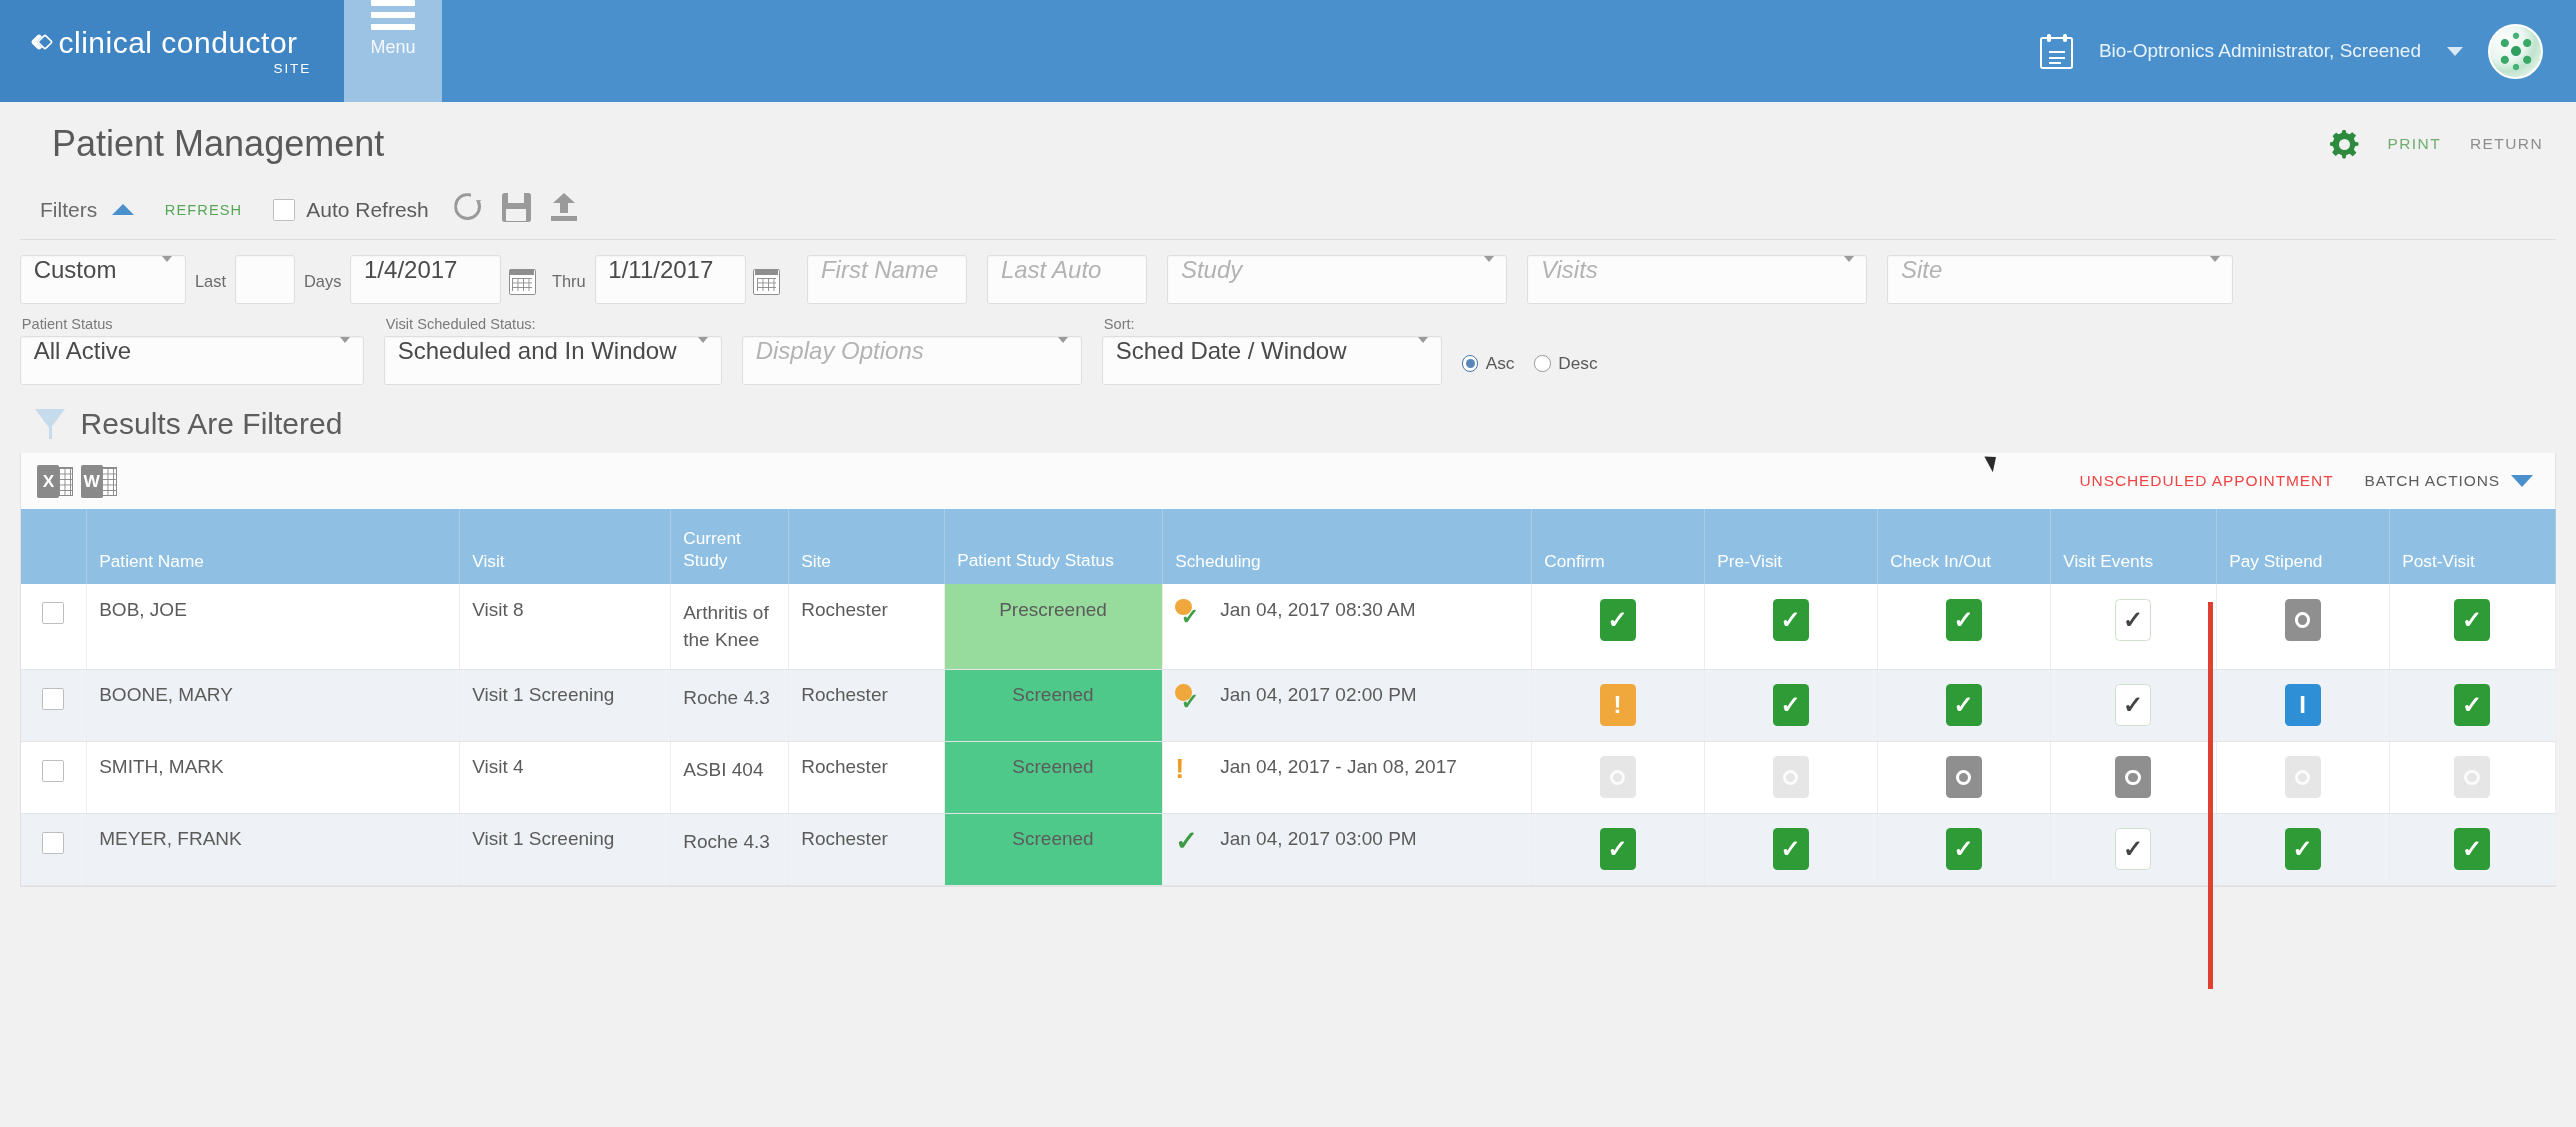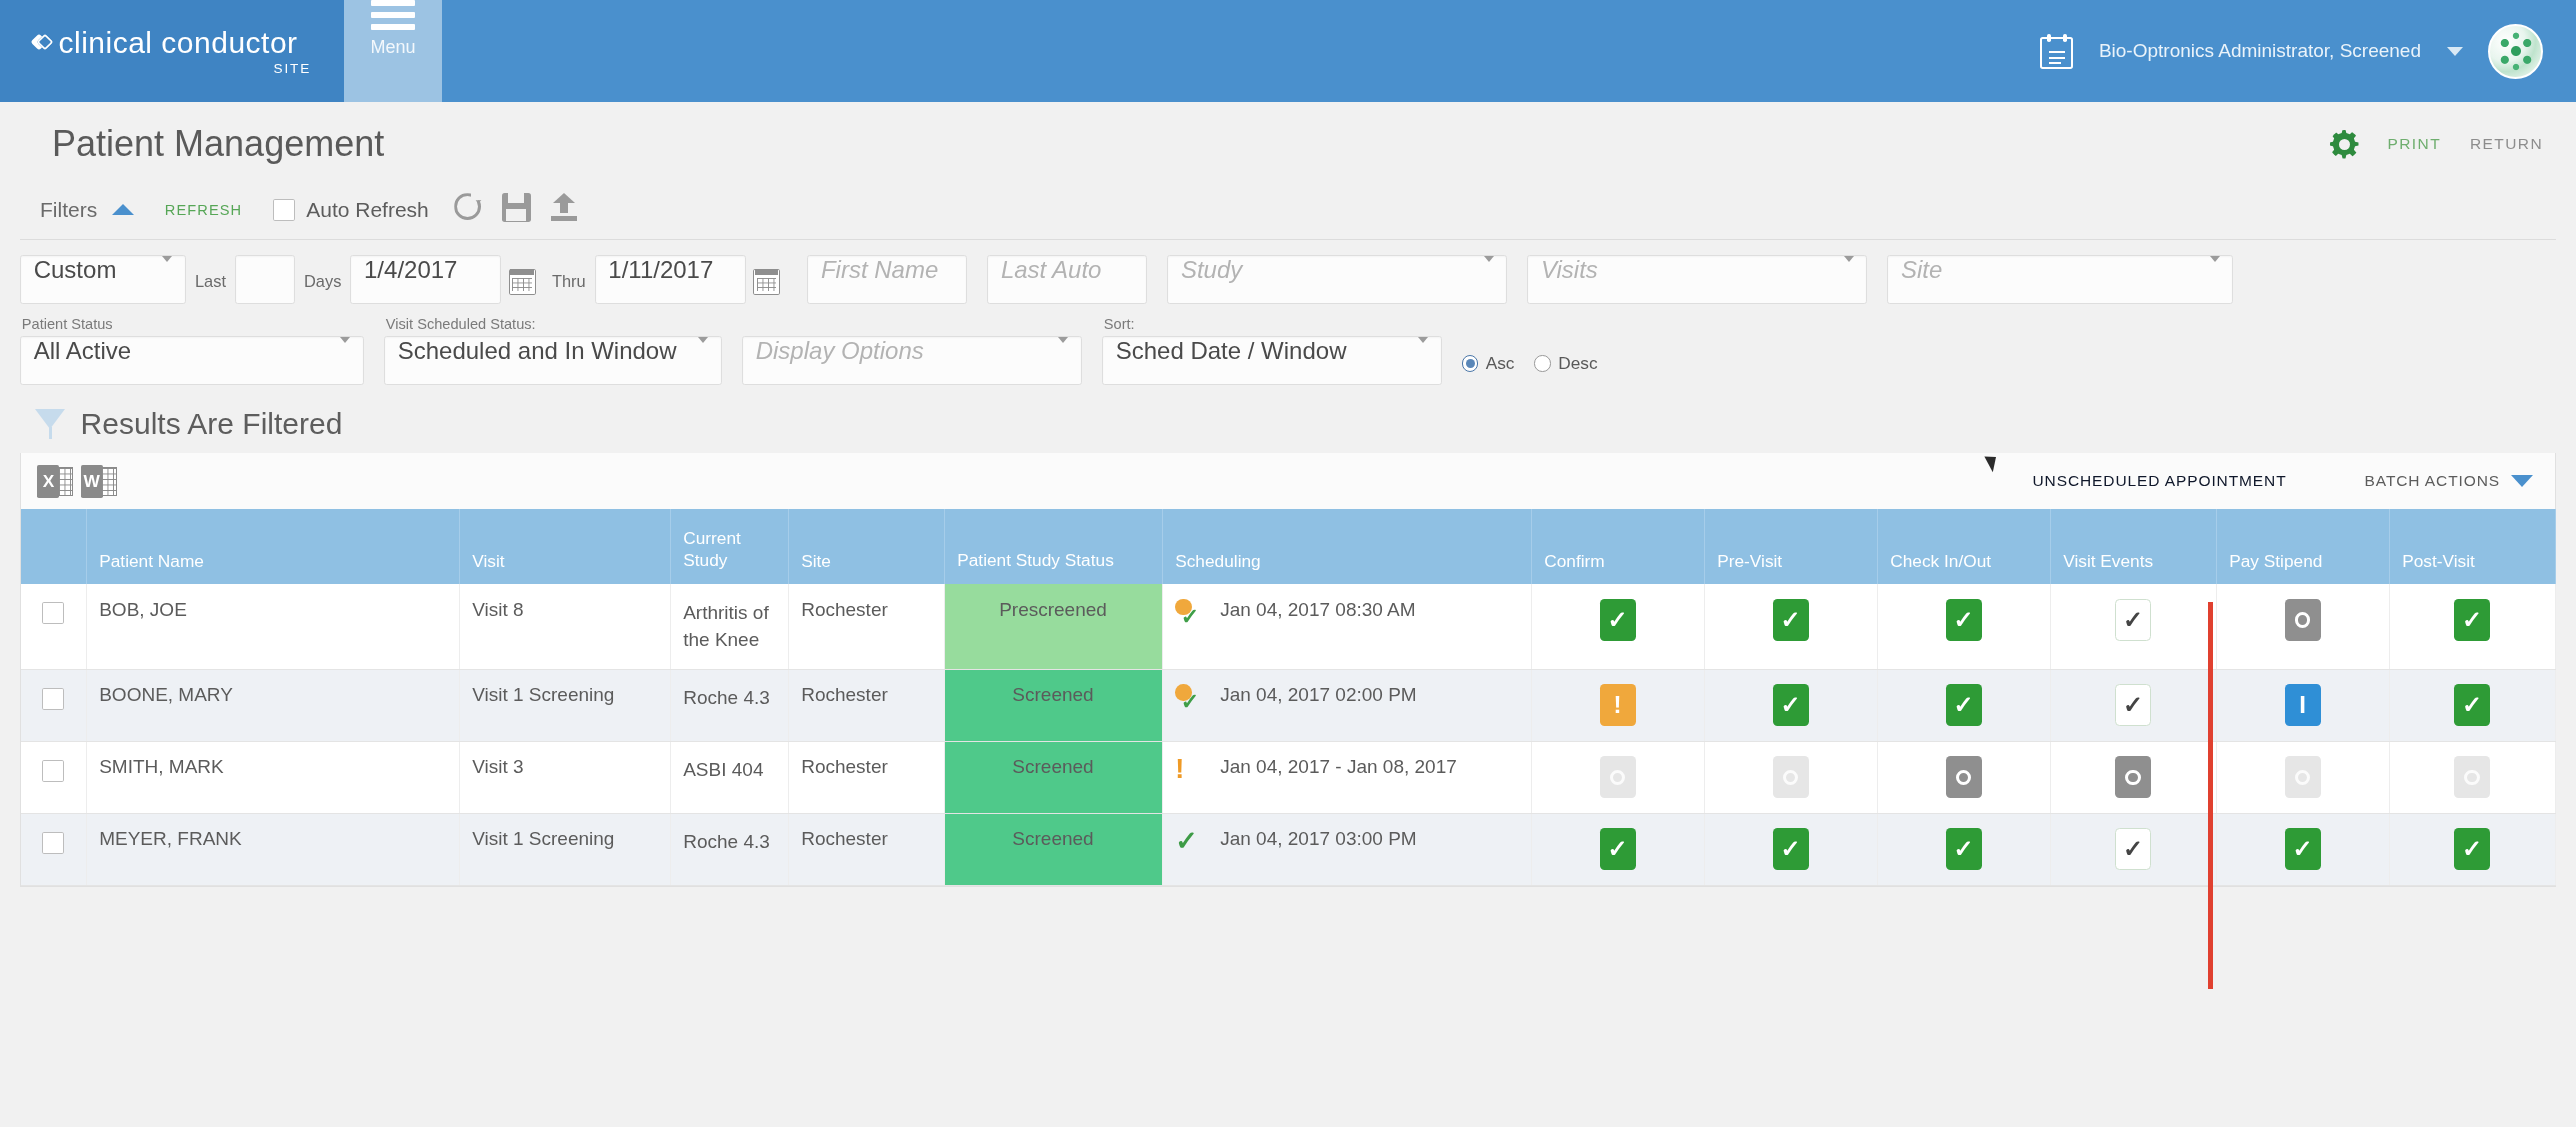--- a/index.html
+++ b/index.html
@@ -173,21 +173,21 @@
   
   .card { margin: 0 20px; background:#fff; border:0.9px solid #e0e0e0; border-top:none; }
   .card-toolbar{ height:56px; display:flex; align-items:center; padding: 0 22px 0 16.4px; background:#fbfbfb;}
   .xl-ic,.wd-ic{ width:36px;height:33px; position:relative; margin-right:7.3px; cursor:pointer;}
   .xl-ic .sq,.wd-ic .sq{position:absolute;left:0;top:0;width:22px;height:33px;background:#8a8a8a;border-radius:1.8px;display:flex;align-items:center;justify-content:center;color:#fff;font-size:17.3px;font-weight:bold;}
   .xl-ic .grid,.wd-ic .grid{position:absolute;right:0;top:1.8px;width:15.5px;height:29px;background:#fff;border:0.9px solid #8a8a8a;
     background-image:linear-gradient(to right,#8a8a8a 0.9px,transparent 0.9px),linear-gradient(to bottom,#8a8a8a 0.9px,transparent 0.9px);
     background-size:5.5px 5.5px;}
   .tb-spacer{flex:1;}
   .tb-link{font-size:15.5px;letter-spacing:0.9px;cursor:pointer;}
-  .tb-unsched{color:#0f172a; margin-right:78px;}
+  .tb-unsched{color:#ef4444; margin-right:31px;}
   .tb-batch{color:#5c5c5c; display:flex; align-items:center; gap:11px;}
   .tb-batch .cd{width:0;height:0;border-left:11px solid transparent;border-right:11px solid transparent;border-top:12px solid #4a90cd;}
 
   
   table.grid { border-collapse:collapse; width:100%; table-layout:fixed; }
   table.grid thead th {
     background:#8fc0e3; color:#ffffff; font-size:17.3px; font-weight:400;
     text-align:left; vertical-align:bottom; padding: 9px 12.7px 12.7px 12.7px;
     height:75px; border-right:0.9px solid #a6cdea;
   }
@@ -546,21 +546,21 @@
           <td class="center"><div class="badge b-outline">✓</div></td>
           <td class="center"><div class="badge b-blue">I</div></td>
           <td class="center"><div class="badge b-green">✓</div></td>
         </tr>
 
         <tr>
           <td class="center">
               <div class="chk" style="margin:3.6px auto"></div>
             </td>
           <td class="link">SMITH, MARK</td>
-          <td class="link">Visit 3</td>
+          <td class="link">Visit 4</td>
           <td class="link cell-wrap">ASBI 404</td>
           <td>Rochester</td>
           <td class="status-cell st-screened">Screened</td>
           <td>
             <div class="sched-cell">
               <div class="mini bang">!</div>
               <div>Jan 04, 2017 - Jan 08, 2017</div>
             </div>
           </td>
           <td class="center"><div class="badge b-ghost">

